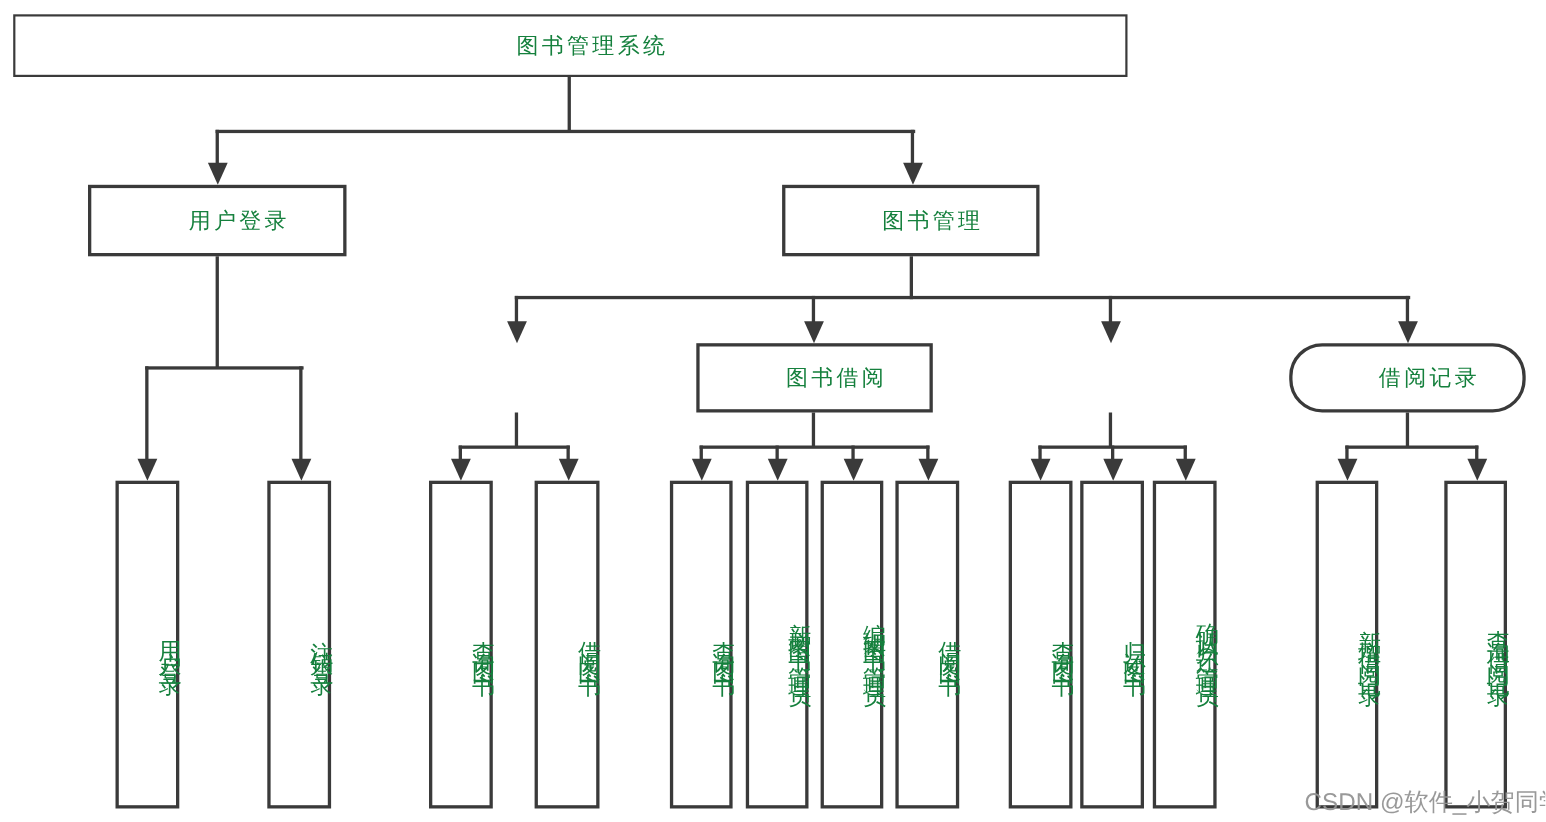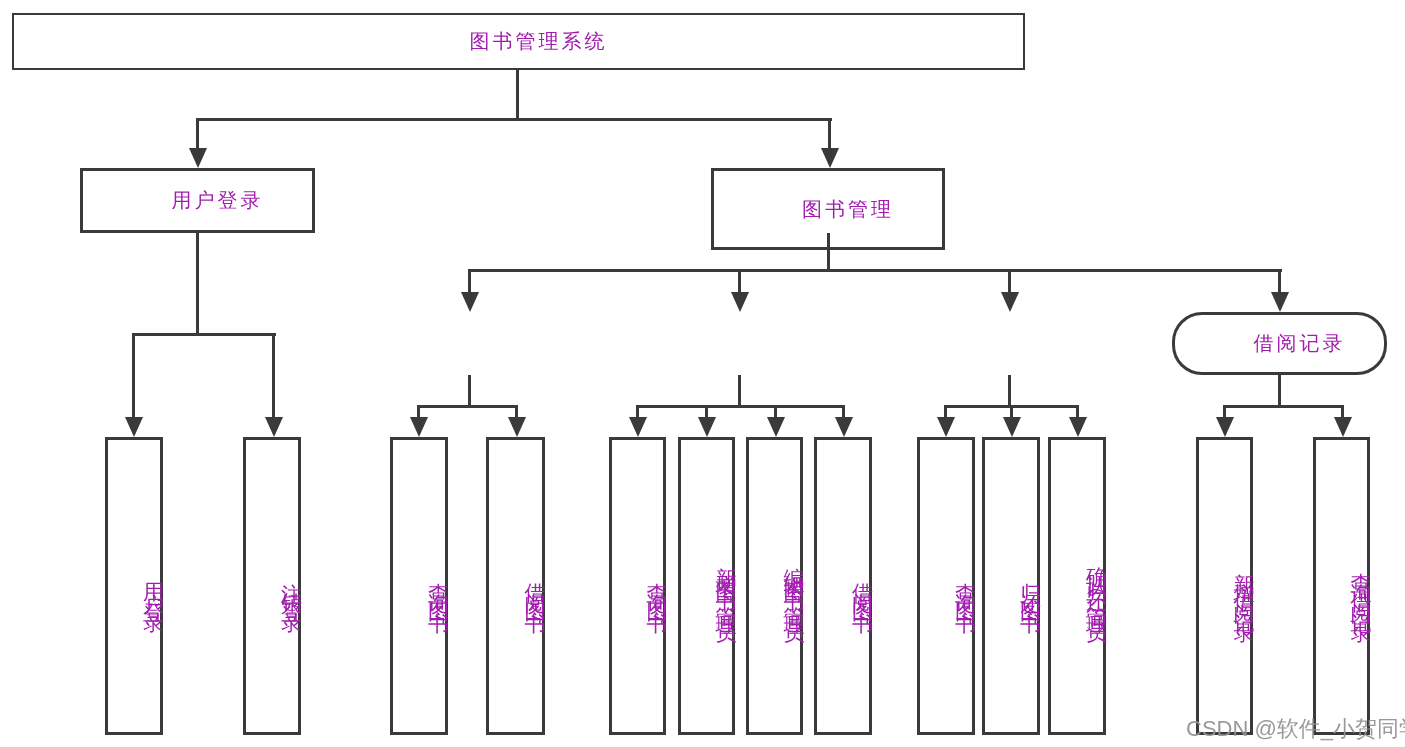--- a/index.html
+++ b/index.html
@@ -8,21 +8,21 @@
     width:1405px;height:747px;
     background:#fff;
     font-family:"Liberation Sans","DejaVu Sans",sans-serif;
     overflow:hidden;
   }
   .box{
     position:absolute;
     border:3px solid #3a3a3a;
     background:#fff;
     display:flex;align-items:center;justify-content:center;
-    color:#a21caf;
+    color:#15803d;
     box-sizing:border-box;
     padding-left:40px;
   }
   .hv{position:absolute;background:#3a3a3a;}
   .arrowhead{
     position:absolute;width:0;height:0;
     border-left:9px solid transparent;
     border-right:9px solid transparent;
     border-top:20px solid #3a3a3a;
   }
@@ -57,21 +57,21 @@
   <div class="hv" style="left:516px;top:70px;width:3px;height:50px;"></div>
   <div class="hv" style="left:196px;top:118px;width:636px;height:3px;"></div>
   <div class="hv" style="left:196px;top:118px;width:3px;height:32px;"></div>
   <div class="arrowhead" style="left:189px;top:148px;"></div>
   <div class="hv" style="left:828px;top:118px;width:3px;height:32px;"></div>
   <div class="arrowhead" style="left:821px;top:148px;"></div>
 
   <div class="box" style="left:80px;top:168px;width:235px;height:65px;">
     <span class="lbl">用户登录</span>
   </div>
-  <div class="box" style="left:711px;top:168px;width:234px;height:82px;">
+  <div class="box" style="left:711px;top:168px;width:234px;height:65px;">
     <span class="lbl">图书管理</span>
   </div>
 
   <div class="hv" style="left:196px;top:233px;width:3px;height:102px;"></div>
   <div class="hv" style="left:132px;top:333px;width:144px;height:3px;"></div>
   <div class="hv" style="left:132px;top:333px;width:3px;height:86px;"></div>
   <div class="arrowhead" style="left:125px;top:417px;"></div>
   <div class="hv" style="left:272px;top:333px;width:3px;height:86px;"></div>
   <div class="arrowhead" style="left:265px;top:417px;"></div>
 
@@ -79,20 +79,23 @@
   <div class="hv" style="left:468px;top:269px;width:814px;height:3px;"></div>
   <div class="hv" style="left:468px;top:269px;width:3px;height:24px;"></div>
   <div class="arrowhead" style="left:461px;top:292px;"></div>
   <div class="hv" style="left:738px;top:269px;width:3px;height:24px;"></div>
   <div class="arrowhead" style="left:731px;top:292px;"></div>
   <div class="hv" style="left:1008px;top:269px;width:3px;height:24px;"></div>
   <div class="arrowhead" style="left:1001px;top:292px;"></div>
   <div class="hv" style="left:1278px;top:269px;width:3px;height:24px;"></div>
   <div class="arrowhead" style="left:1271px;top:292px;"></div>
 
+  <div class="box" style="left:633px;top:312px;width:215px;height:63px;">
+    <span class="lbl">图书借阅</span>
+  </div>
   <div class="box" style="left:1172px;top:312px;width:215px;height:63px;border-radius:30px;">
     <span class="lbl">借阅记录</span>
   </div>
 
   <div class="hv" style="left:468px;top:375px;width:3px;height:32px;"></div>
   <div class="hv" style="left:417px;top:405px;width:101px;height:3px;"></div>
   <div class="hv" style="left:417px;top:405px;width:3px;height:14px;"></div>
   <div class="arrowhead" style="left:410px;top:417px;"></div>
   <div class="hv" style="left:515px;top:405px;width:3px;height:14px;"></div>
   <div class="arrowhead" style="left:508px;top:417px;"></div>

